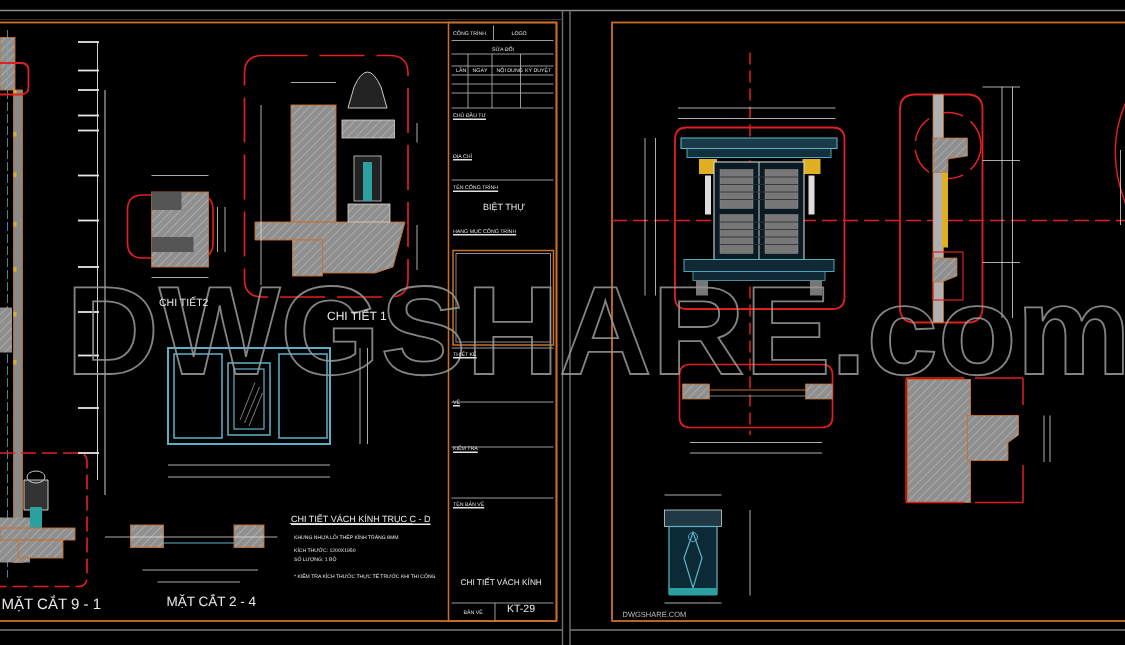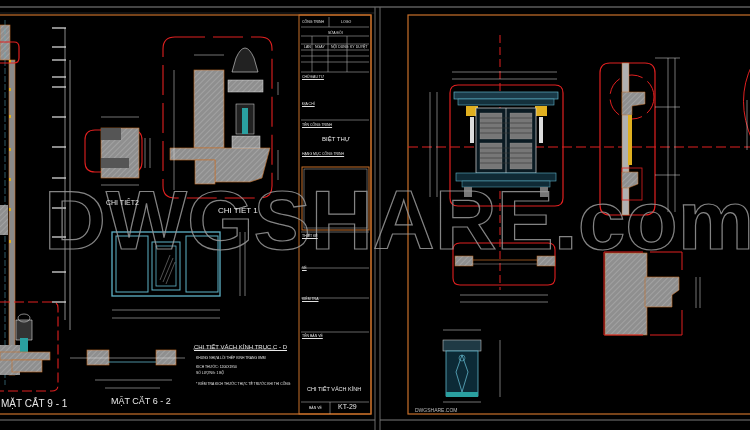--- a/index.html
+++ b/index.html
@@ -270,21 +270,21 @@
           <line x1="443" y1="402" x2="481" y2="402"></line>
         <line x1="500" y1="340" x2="500" y2="397"></line>
       </g>
     </g>
   </g>
 
   <text x="44" y="249" font-family="Liberation Sans, sans-serif" font-size="84" font-weight="bold" fill="none" stroke="#9a9a9a" stroke-width="1.2" textLength="710" lengthAdjust="spacingAndGlyphs" opacity="0.85">DWGSHARE.com</text>
 </svg>
 
 <div class="lbl" style="left:1px;top:398px;font-size:10px;">MẶT CẮT 9 - 1</div>
-<div class="lbl" style="left:111px;top:396px;font-size:9px;">MẶT CẮT 6 - 2</div>
+<div class="lbl" style="left:111px;top:396px;font-size:9px;">MẶT CẮT 2 - 4</div>
 <div class="lbl" style="left:218px;top:206px;font-size:8px;">CHI TIẾT 1</div>
 <div class="lbl" style="left:106px;top:199px;font-size:7px;">CHI TIẾT2</div>
 
 <div class="lbl" style="left:194px;top:344px;font-size:6px;text-decoration:underline;">CHI TIẾT VÁCH KÍNH TRỤC C - D</div>
 <div class="lbl" style="left:196px;top:356px;font-size:3.4px;">KHUNG NHỰA LÕI THÉP KÍNH TRẮNG 8MM</div>
 <div class="lbl" style="left:196px;top:365px;font-size:3.4px;">KÍCH THƯỚC: 1200X1950</div>
 <div class="lbl" style="left:196px;top:371px;font-size:3.4px;">SỐ LƯỢNG: 1 BỘ</div>
 <div class="lbl" style="left:196px;top:382px;font-size:3.4px;">* KIỂM TRA KÍCH THƯỚC THỰC TẾ TRƯỚC KHI THI CÔNG</div>
 
 <div class="tb-text" style="left:302px;top:20px;">CÔNG TRÌNH</div>

